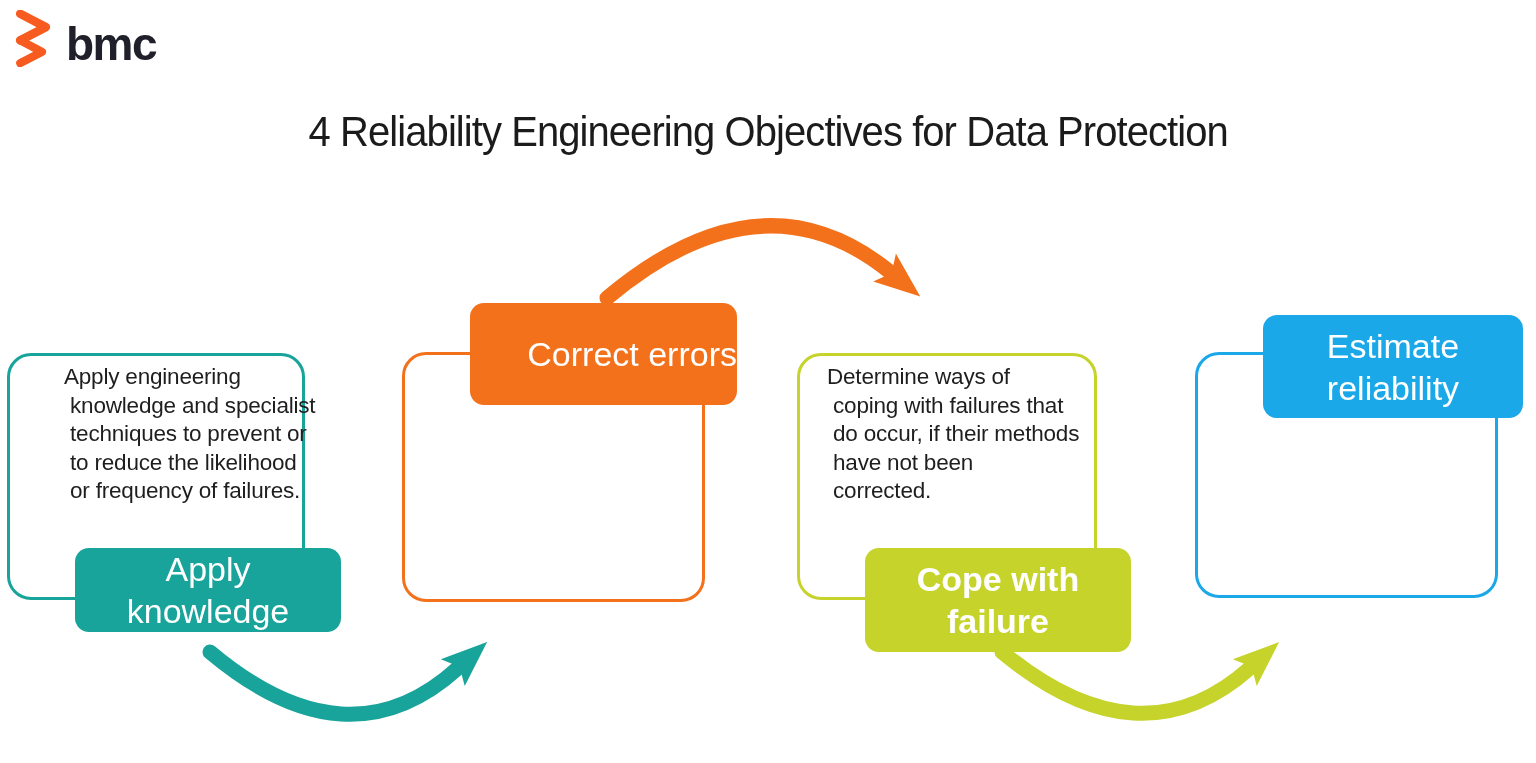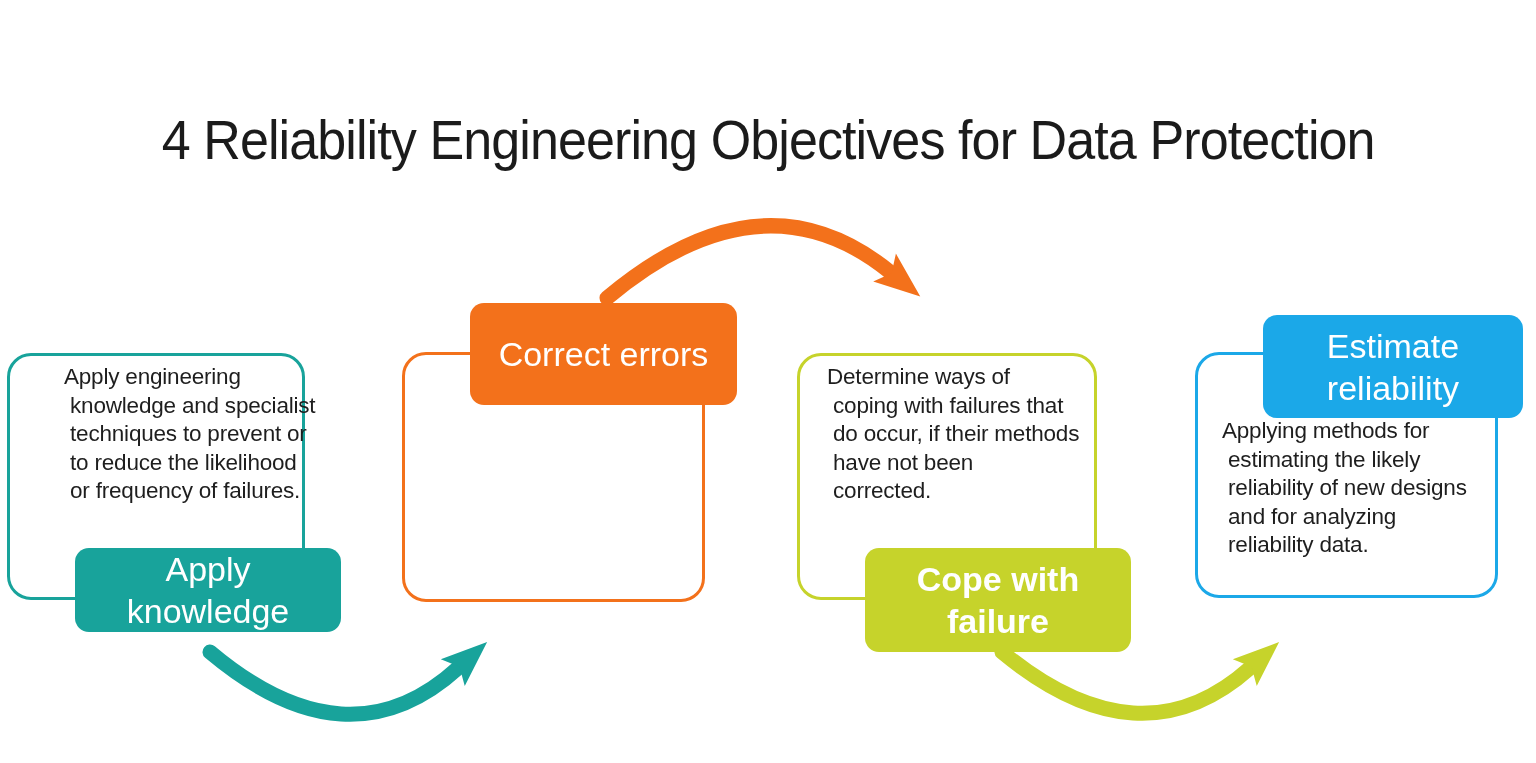--- a/index.html
+++ b/index.html
@@ -4,57 +4,64 @@
 <style>
   html,body{margin:0;padding:0;background:#fff;}
   .canvas{
     position:relative;width:1536px;height:763px;background:#ffffff;
     font-family:"Liberation Sans",sans-serif;overflow:hidden;
   }
   
   .logo{position:absolute;left:14px;top:10px;display:flex;align-items:flex-end;gap:13px;}
   .logo-word{font-size:46px;font-weight:700;color:#20202a;letter-spacing:-1.5px;line-height:0.95;}
   
-  .title{position:absolute;top:106px;left:0;width:100%;text-align:center;font-size:56px;color:#1b1b1b;line-height:1.2;}
+  .title{position:absolute;top:106px;left:0;width:100%;text-align:center;font-size:43px;color:#1b1b1b;line-height:1.2;}
   .title-inner{display:inline-block;transform:scaleX(.93);transform-origin:50% 50%;letter-spacing:-1px;}
   
   .arrows{position:absolute;left:0;top:0;z-index:1;}
   
   .outline-box{position:absolute;border:3px solid;border-radius:24px;background:#fff;z-index:2;box-sizing:border-box;}
   .solid-box{
     position:absolute;border-radius:14px;color:#fff;z-index:3;
     display:flex;align-items:center;justify-content:center;text-align:center;
     font-size:34px;line-height:42px;white-space:pre-line;
   }
   .desc{
     position:absolute;z-index:4;font-size:22.5px;line-height:28.5px;color:#1e1e1e;
     white-space:pre;letter-spacing:-0.2px;
   }
   
   .ob1{left:7px;top:353px;width:298px;height:247px;border-color:#18A39B;}
   .de1{left:36px;top:363px;margin-left:28px;}
   .sb1{left:75px;top:548px;width:266px;height:84px;background:#18A39B;}
   
-  .sb2{left:470px;top:303px;width:267px;height:102px;background:#F3711B;}
+  .sb2{left:470px;top:303px;width:267px;height:102px;background:#F3711B;justify-content:flex-end;}
   .ob2{left:402px;top:352px;width:303px;height:250px;border-color:#F3711B;}
   .de2{left:430px;top:417px;}
   
   .ob3{left:797px;top:353px;width:300px;height:247px;border-color:#C6D32B;}
   .de3{left:827px;top:363px;}
   .sb3{left:865px;top:548px;width:266px;height:104px;background:#C6D32B;font-weight:bold;}
   
   .sb4{left:1263px;top:315px;width:260px;height:103px;background:#1BA8E8;}
   .ob4{left:1195px;top:352px;width:303px;height:246px;border-color:#1BA8E8;}
   .de4{left:1222px;top:417px;}
 </style>
 </head>
 <body>
 
 <div class="canvas">
 
+  <div class="logo">
+    <svg width="39" height="57" viewBox="0 0 38 60">
+      <path d="M5 4 L32 18 L5 32" fill="none" stroke-width="9" stroke-linecap="round" stroke-linejoin="round" stroke="#F85B1F"></path>
+      <path d="M5 32 L28 44 L5 56" fill="none" stroke-width="8.5" stroke-linecap="round" stroke-linejoin="round" stroke="#F85B1F"></path>
+    </svg>
+    <div class="logo-word">bmc</div>
+  </div>
 
   <div class="title">
     <span class="title-inner">4 Reliability Engineering Objectives for Data Protection</span>
   </div>
 
   <svg class="arrows" width="1536" height="763" viewBox="0 0 1536 763">
     <g>
       <path d="M 210 652 Q 348 768 458 668" fill="none" stroke-width="15" stroke-linecap="round" stroke="#18A39B"></path>
       <path d="M -7 -18 L 39 0 L -7 18 L 2 0 Z" transform="translate(458,668) rotate(-41.7)" fill="#18A39B"></path>
     </g>
@@ -89,23 +96,18 @@
  coping with failures that
  do occur, if their methods
  have not been
  corrected.</div>
   <div class="solid-box sb3">
     <span>Cope with
 failure</span>
   </div>
 
   <div class="outline-box ob4"></div>
-  <div class="desc de4">Applying methods for
- estimating the likely
- reliability of new designs
- and for analyzing
- reliability data.</div>
   <div class="solid-box sb4">
     <span>Estimate
 reliability</span>
   </div>
 
 </div>
 
 </body></html>

